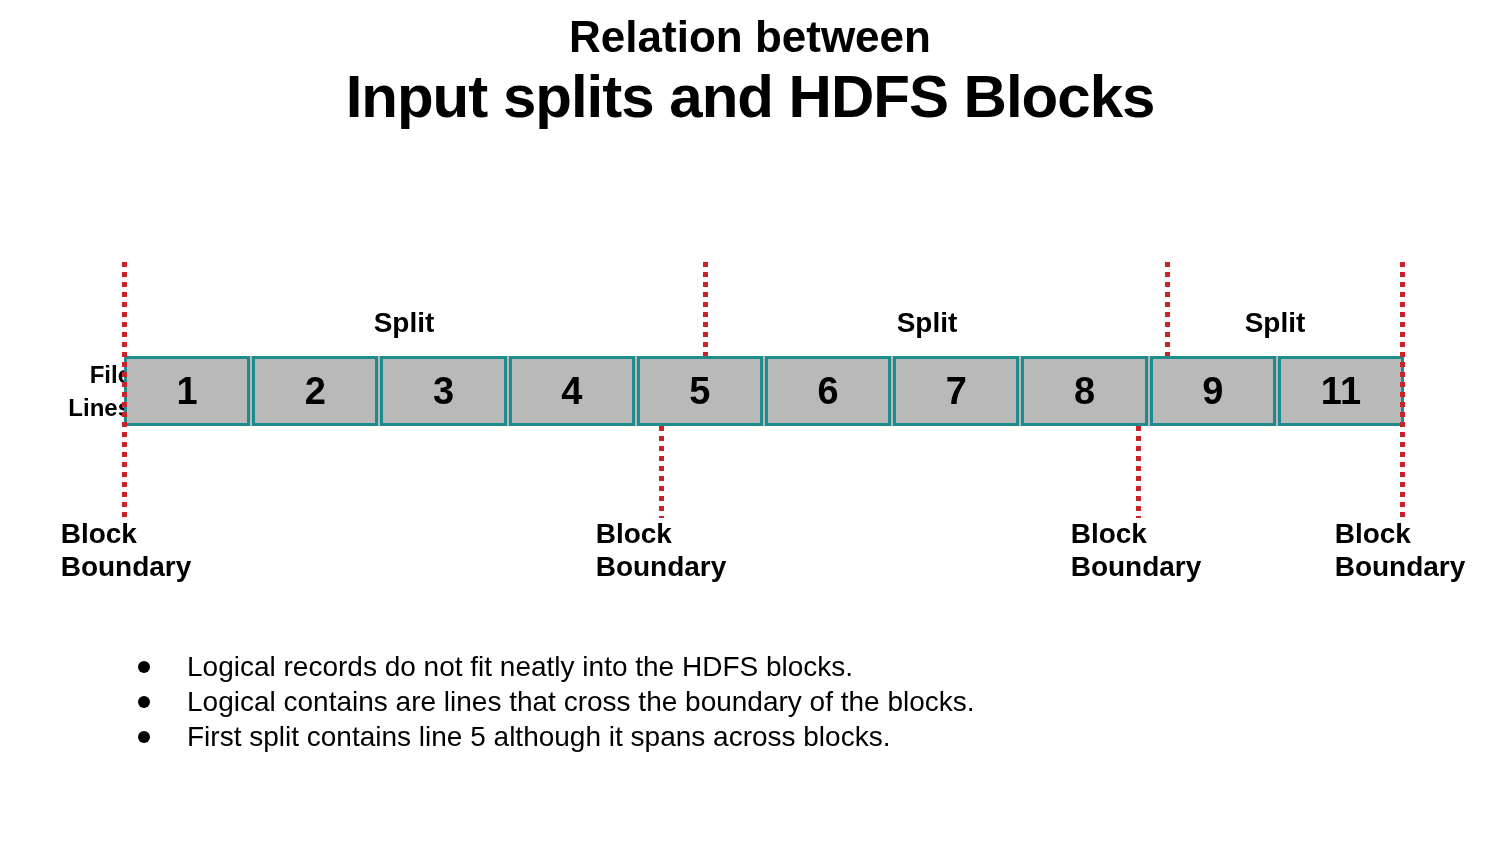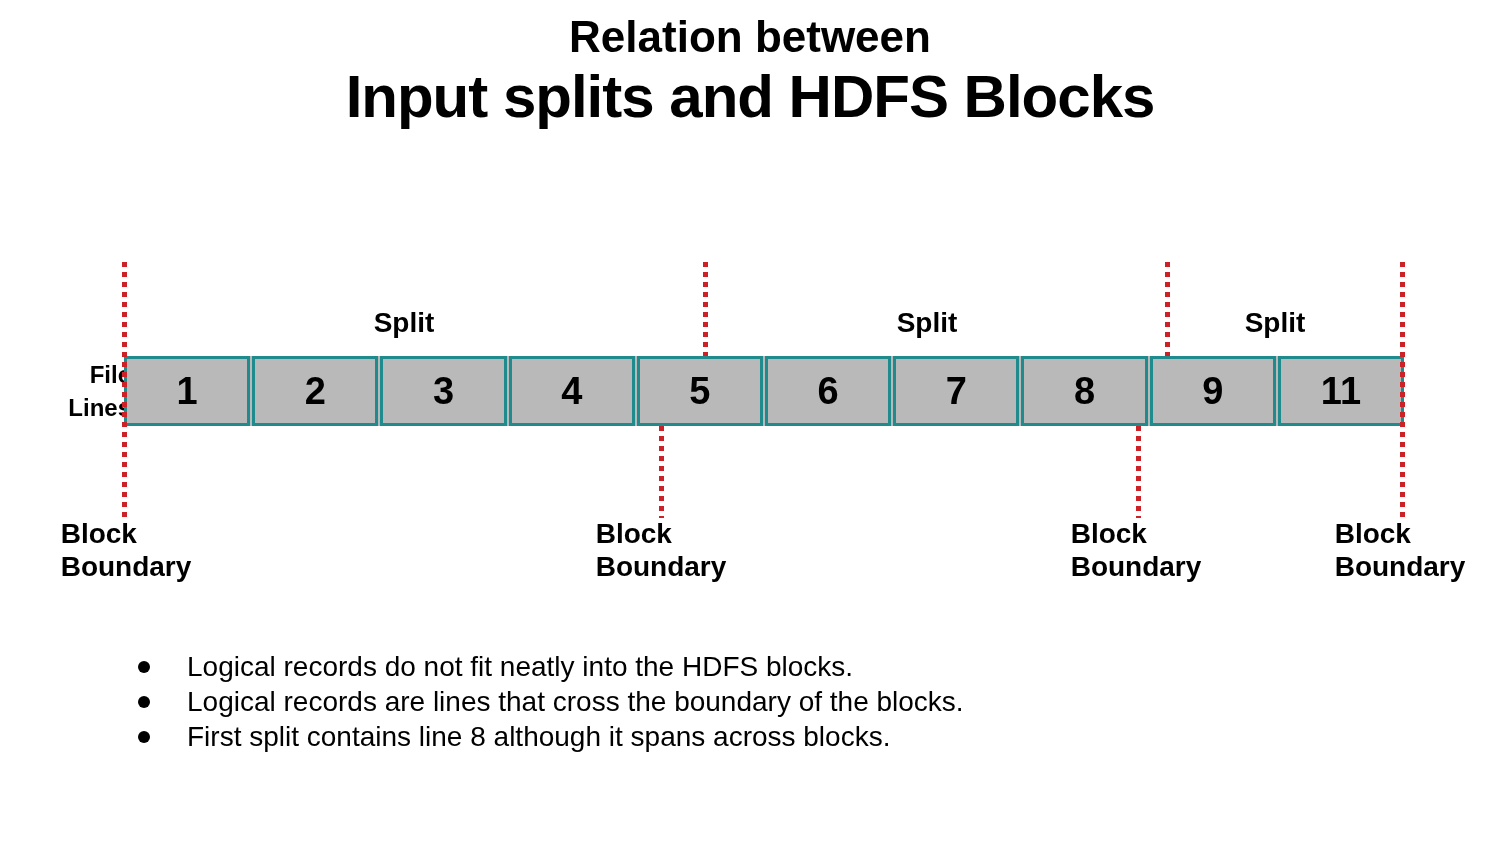--- a/index.html
+++ b/index.html
@@ -128,25 +128,25 @@
       <div class="cell">11</div>
     </div>
 
   <ul class="bullets" id="bullets">
       <li>
         <span class="dot"></span>
         <span class="note-text">Logical records do not fit neatly into the HDFS blocks.</span>
       </li>
       <li>
         <span class="dot"></span>
-        <span class="note-text">Logical records are lines that cross the boundary of the blocks.</span>
+        <span class="note-text">Logical contains are lines that cross the boundary of the blocks.</span>
       </li>
       <li>
         <span class="dot"></span>
-        <span class="note-text">First split contains line 8 although it spans across blocks.</span>
+        <span class="note-text">First split contains line 5 although it spans across blocks.</span>
       </li>
     </ul>
 
 <div class="split-label" style="left: 404px;">Split</div>
     <div class="split-label" style="left: 927px;">Split</div>
     <div class="split-label" style="left: 1275px;">Split</div>
     <div class="vline full" style="left: 122px;"></div>
     <div class="boundary-label" style="left: 126px;">
       <div class="">Block</div>
       <div class="">Boundary</div>

